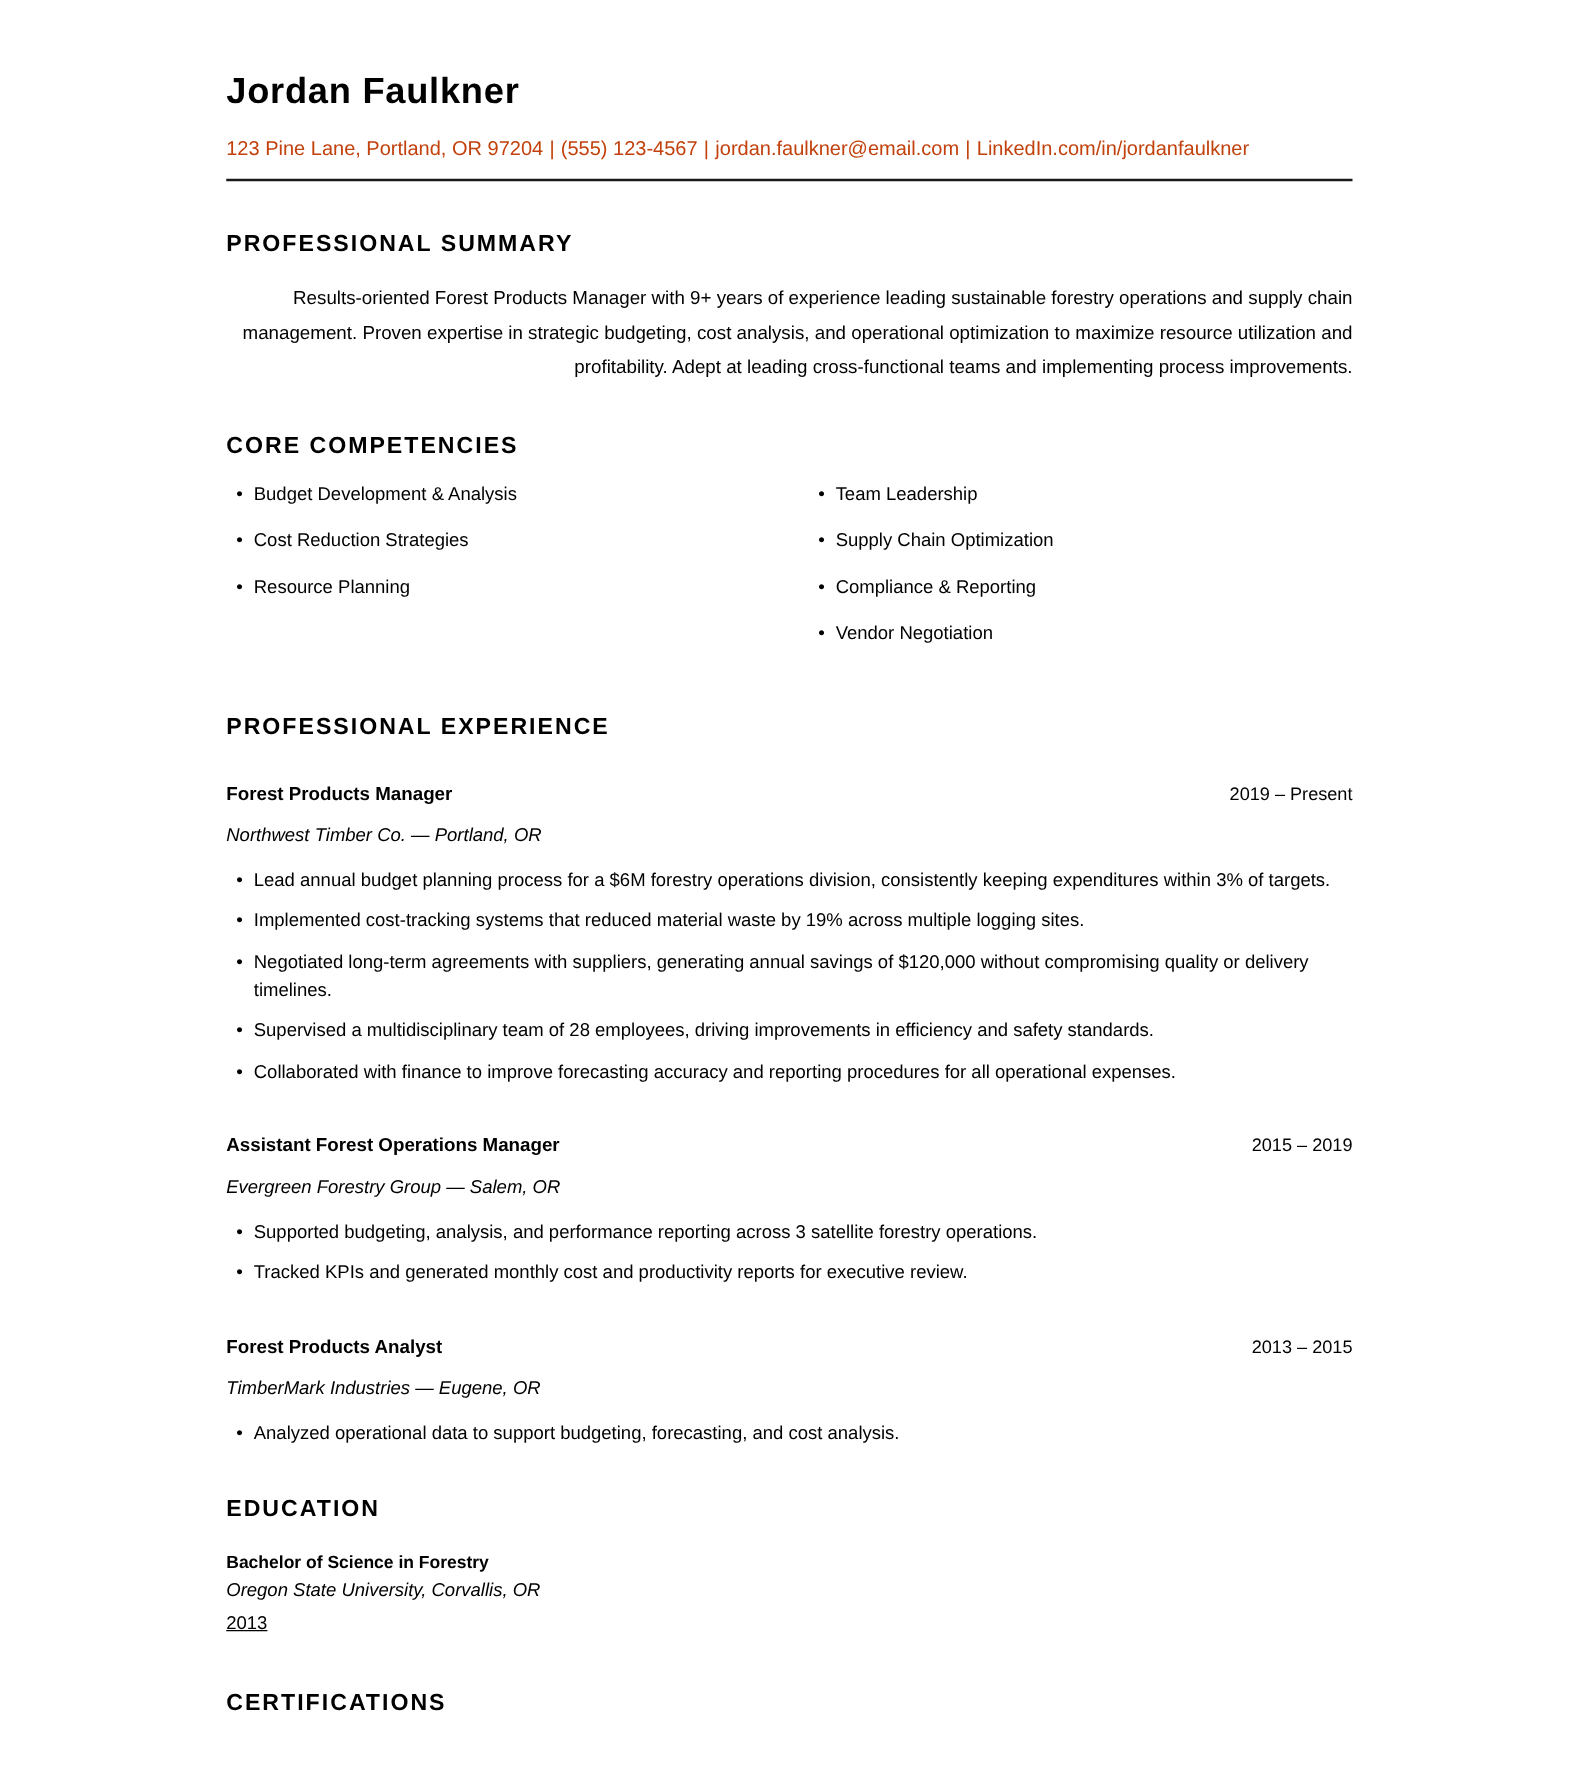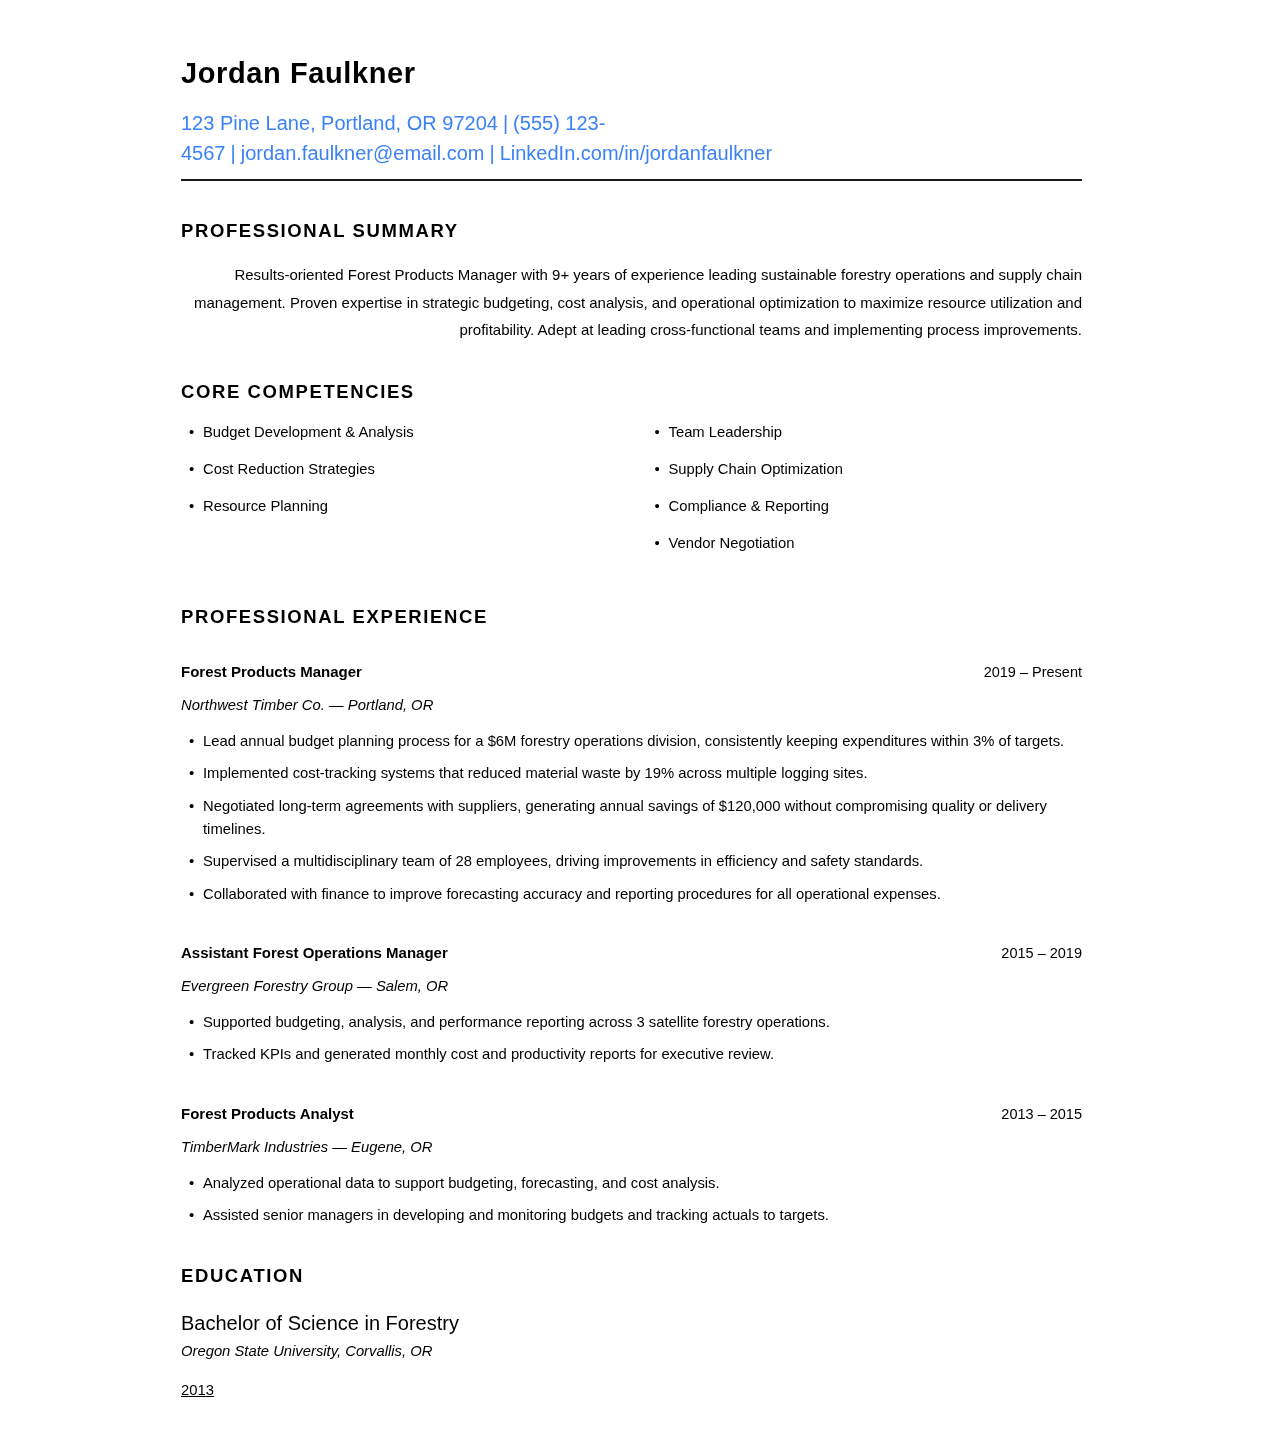--- a/index.html
+++ b/index.html
@@ -29,24 +29,24 @@
   
   .hdr { padding-top: 56px; }
   .name {
     font-size: 29px;
     font-weight: bold;
     letter-spacing: 0.6px;
     line-height: 1.2;
     margin: 0 0 0 0;
   }
   .contact {
-    font-size: 20px;
+    font-size: 16px;
     line-height: 1.5;
     margin-top: 17px;
-    color: #3b82f6;
+    color: #c2410c;
   }
   .contact .sep { padding: 0 5px; }
   .rule {
     border: 0;
     border-top: 2px solid #1a1a1a;
     margin: 11px 0 0 0;
     width: 901px;
   }
 
   
@@ -142,34 +142,34 @@
     position: absolute;
     left: 8px;
     top: -1px;
     font-size: 15px;
     line-height: 1.58;
   }
 
   
   .edu { margin-top: 20px; }
   .edu-degree {
-    font-size: 20px;
-    font-weight: normal;
+    font-size: 14px;
+    font-weight: bold;
     line-height: 1.5;
   }
   .edu-school {
     font-size: 14.8px;
     font-style: italic;
     line-height: 1.6;
     margin-top: 2px;
   }
   .edu-year {
     font-size: 14.8px;
     line-height: 1.6;
-    margin-top: 16px;
+    margin-top: 2px;
     text-decoration: underline;
   }
 
   .cert-body { min-height: 60px; }
 </style>
 </head>
 <body>
 
 <div class="page">
   <div class="content">
@@ -239,21 +239,20 @@
       </div>
 
       <div class="job">
         <div class="job-head">
           <div class="job-title">Forest Products Analyst</div>
           <div class="job-dates">2013 – 2015</div>
         </div>
         <div class="job-org">TimberMark Industries — Eugene, OR</div>
         <ul class="job-bullets">
           <li>Analyzed operational data to support budgeting, forecasting, and cost analysis.</li>
-          <li>Assisted senior managers in developing and monitoring budgets and tracking actuals to targets.</li>
         </ul>
       </div>
     </div>
 
     <div class="section sec-gap-md">
       <h2 class="sec-title">EDUCATION</h2>
       <div class="edu">
         <div class="edu-degree">Bachelor of Science in Forestry</div>
         <div class="edu-school">Oregon State University, Corvallis, OR</div>
         <div class="edu-year">2013</div>

